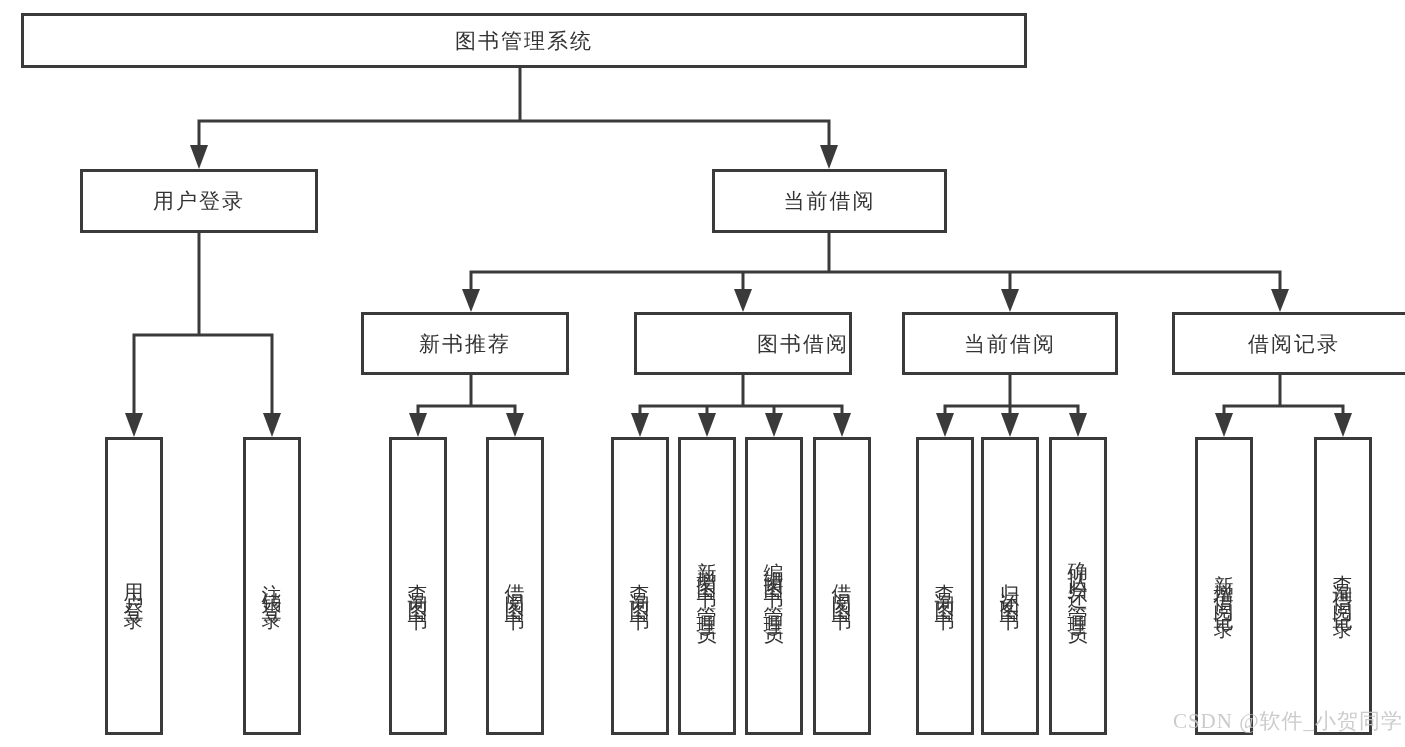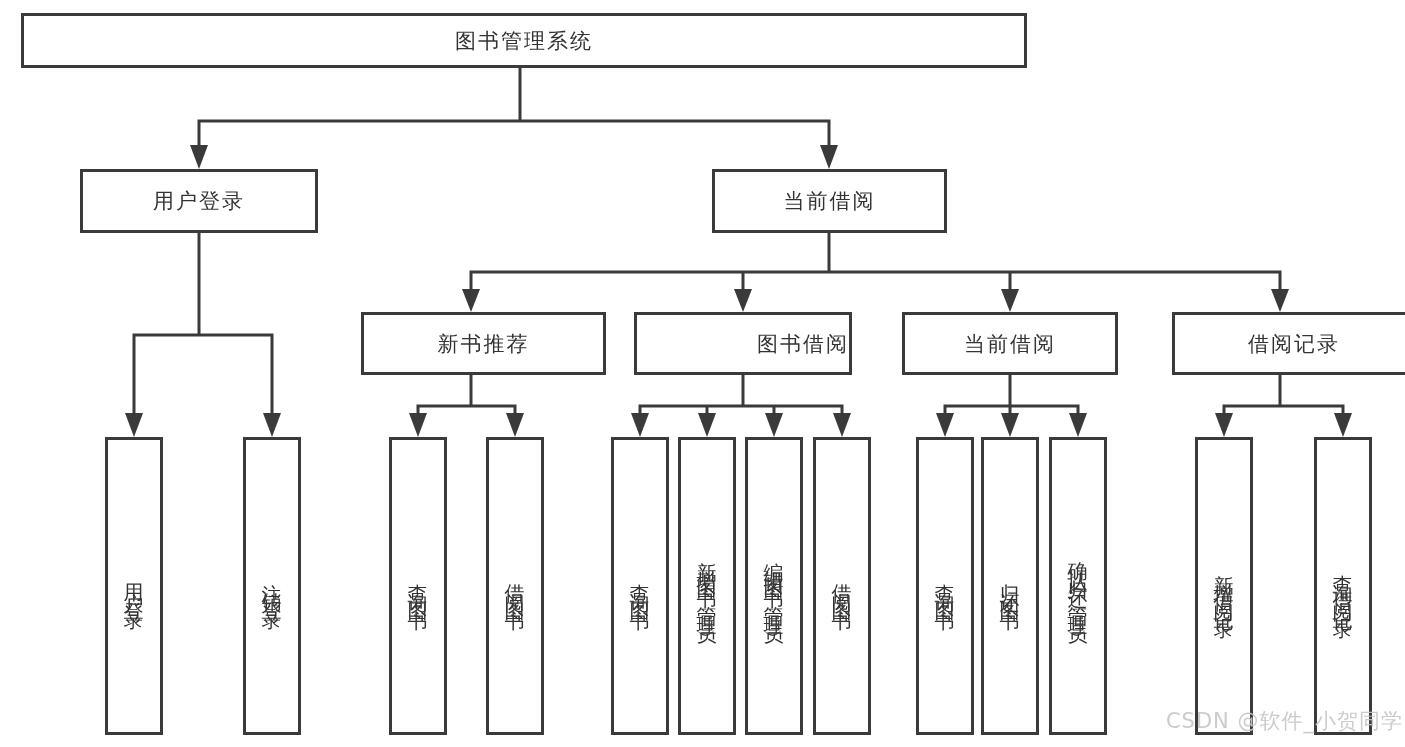--- a/index.html
+++ b/index.html
@@ -17,21 +17,21 @@
     position:absolute;top:437px;width:58px;height:298px;
     border:3px solid #3a3a3a;background:#ffffff;box-sizing:border-box;
     display:flex;align-items:center;justify-content:center;
   }
   .vtext{
     writing-mode:vertical-rl;text-orientation:mixed;
     font-size:20px;letter-spacing:9px;line-height:1;color:#333333;
   }
   .watermark{
     position:absolute;top:707px;right:2px;z-index:5;
-    font-size:21px;color:#c6c6c6;letter-spacing:1px;opacity:.9;white-space:nowrap;
+    font-size:21px;color:#c6c6c6;letter-spacing:1px;opacity:.9;white-space:nowrap;font-family:Liberation Serif, serif;
   }
 </style>
 </head>
 <body>
 
 <div class="canvas">
 
   <svg class="connectors" viewBox="0 0 1405 747" xmlns="http://www.w3.org/2000/svg">
 
     <g stroke="#3a3a3a" stroke-width="3" fill="none">
@@ -97,21 +97,21 @@
     <span>图书管理系统</span>
   </div>
 
   <div class="box" style="left:80px;top:169px;width:238px;height:64px;">
     <span>用户登录</span>
   </div>
   <div class="box" style="left:712px;top:169px;width:235px;height:64px;">
     <span>当前借阅</span>
   </div>
 
-  <div class="box" style="left:361px;top:312px;width:245px;height:63px;">
+  <div class="box" style="left:361px;top:312px;width:208px;height:63px;">
     <span>新书推荐</span>
   </div>
   <div class="box" style="left:634px;top:312px;width:218px;height:63px;justify-content:flex-end;">
     <span>图书借阅</span>
   </div>
   <div class="box" style="left:902px;top:312px;width:216px;height:63px;align-items:center;">
     <span>当前借阅</span>
   </div>
   <div class="box" style="left:1172px;top:312px;width:244px;height:63px;">
     <span>借阅记录</span>

